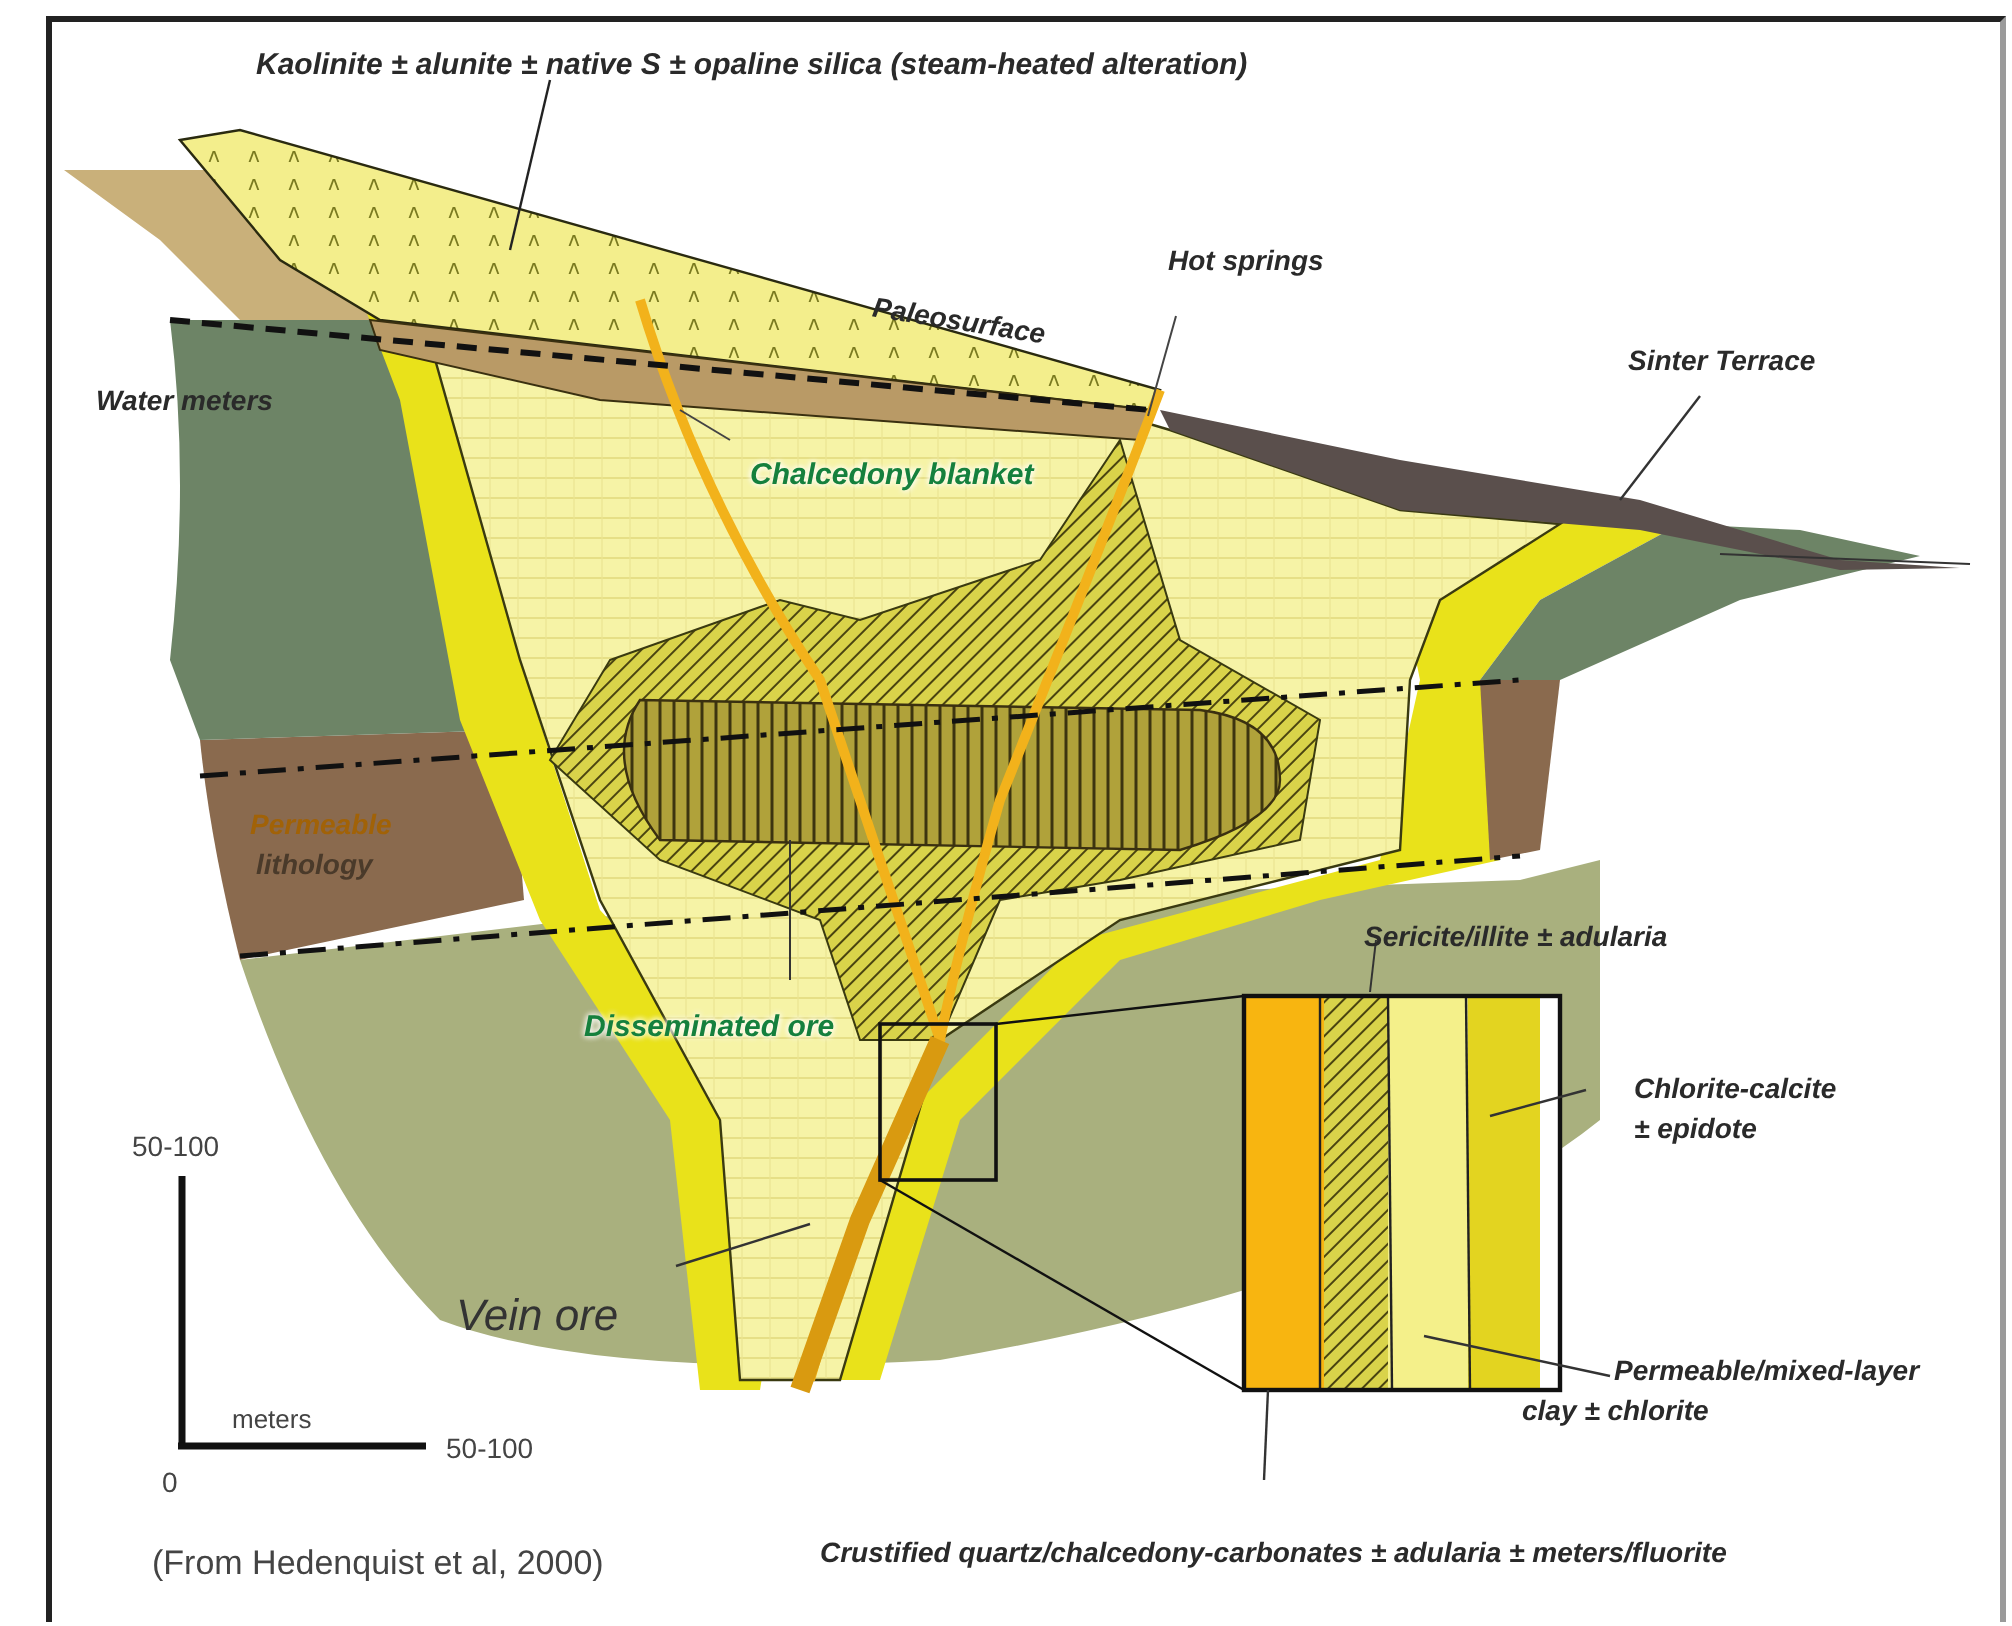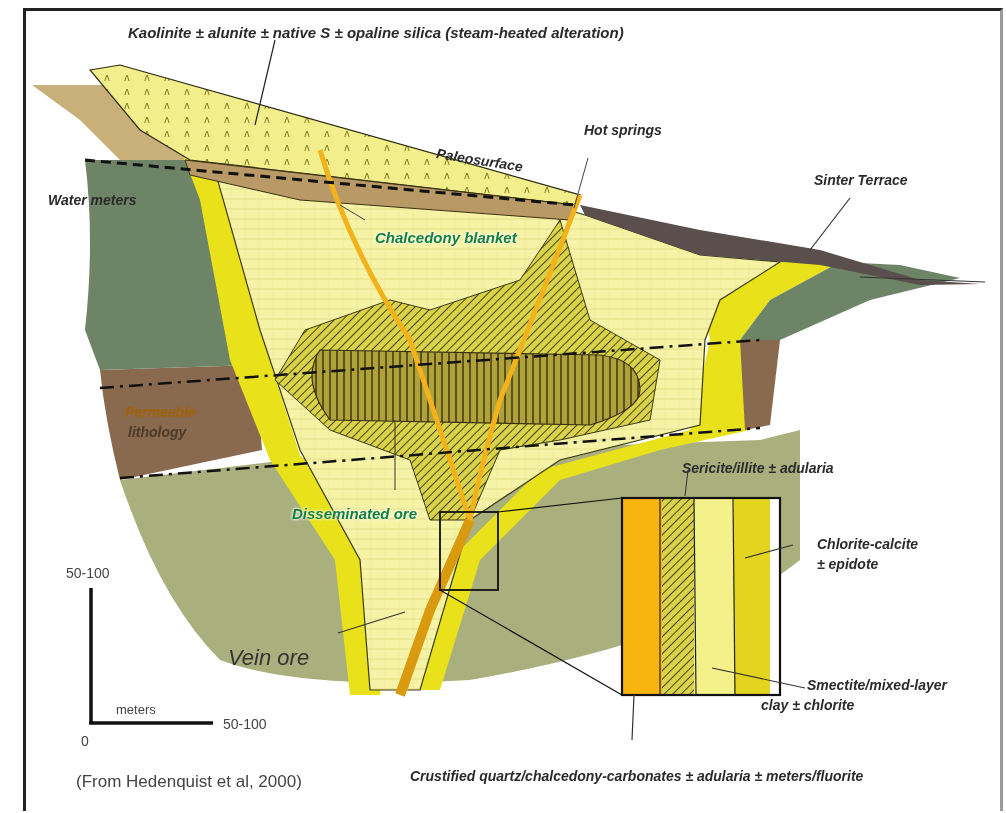--- a/index.html
+++ b/index.html
@@ -114,21 +114,21 @@
 <div class="lbl" style="left:584px;top:122px;">Hot springs</div>
 <div class="lbl" style="left:814px;top:172px;">Sinter Terrace</div>
 <div class="lbl" style="left:48px;top:192px;">Water meters</div>
 <div class="lbl navy big" style="left:375px;top:229px;">Chalcedony blanket</div>
 <div class="lbl" style="left:125px;top:404px;color:#a16207;">Permeable</div>
 <div class="lbl" style="left:128px;top:424px;color:#4a3a2a;font-style:italic;">lithology</div>
 <div class="lbl navy big" style="left:292px;top:505px;">Disseminated ore</div>
 <div class="lbl" style="left:682px;top:460px;">Sericite/illite ± adularia</div>
 <div class="lbl" style="left:817px;top:536px;text-align:right;">Chlorite-calcite</div>
 <div class="lbl" style="left:817px;top:556px;">± epidote</div>
-<div class="lbl" style="left:807px;top:677px;">Smectite/mixed-layer</div>
+<div class="lbl" style="left:807px;top:677px;">Permeable/mixed-layer</div>
 <div class="lbl" style="left:761px;top:697px;">clay ± chlorite</div>
 <div class="lbl vein" style="left:228px;top:620px;margin-top:25px;">Vein ore</div>
 <div class="lbl" style="left:410px;top:768px;">Crustified quartz/chalcedony-carbonates ± adularia ± meters/fluorite</div>
 
 <div class="lbl plain" style="left:66px;top:565px;font-size:14px;">50-100</div>
 <div class="lbl plain" style="left:223px;top:716px;font-size:14px;">50-100</div>
 <div class="lbl plain" style="left:81px;top:733px;font-size:14px;">0</div>
 <div class="lbl plain" style="left:116px;top:702px;font-size:13px;">meters</div>
 <div class="lbl cite" style="left:76px;top:772px;">(From Hedenquist et al, 2000)</div>
 

